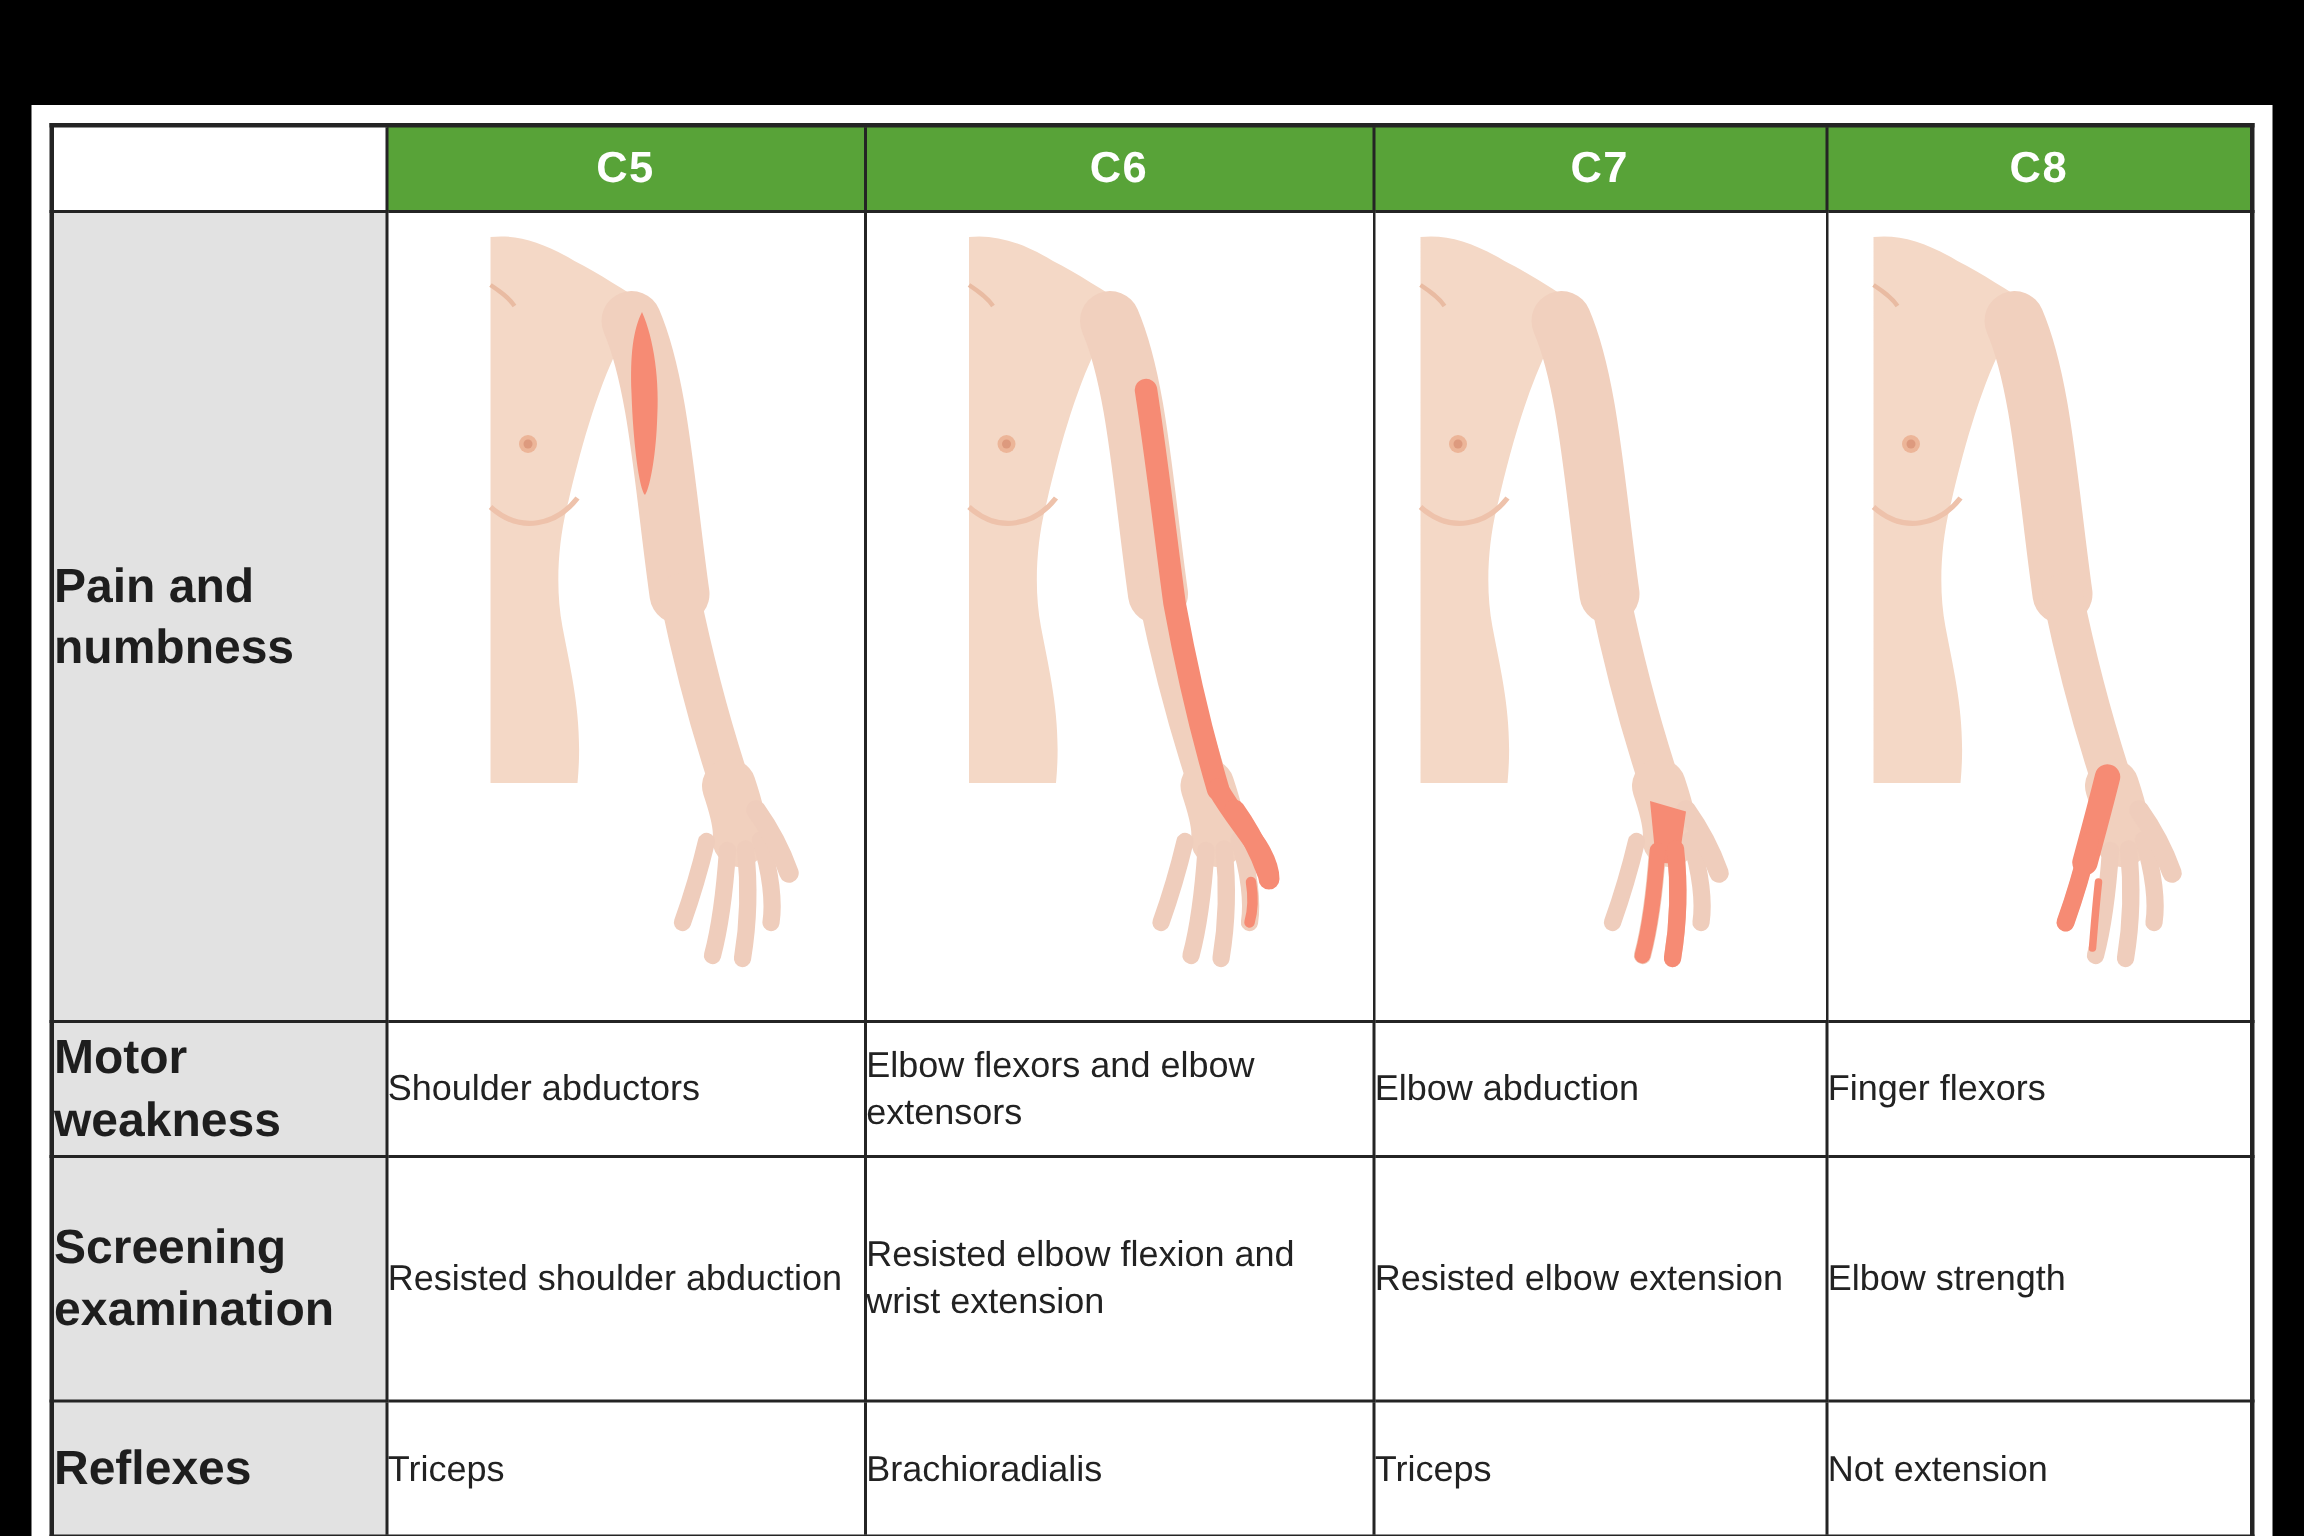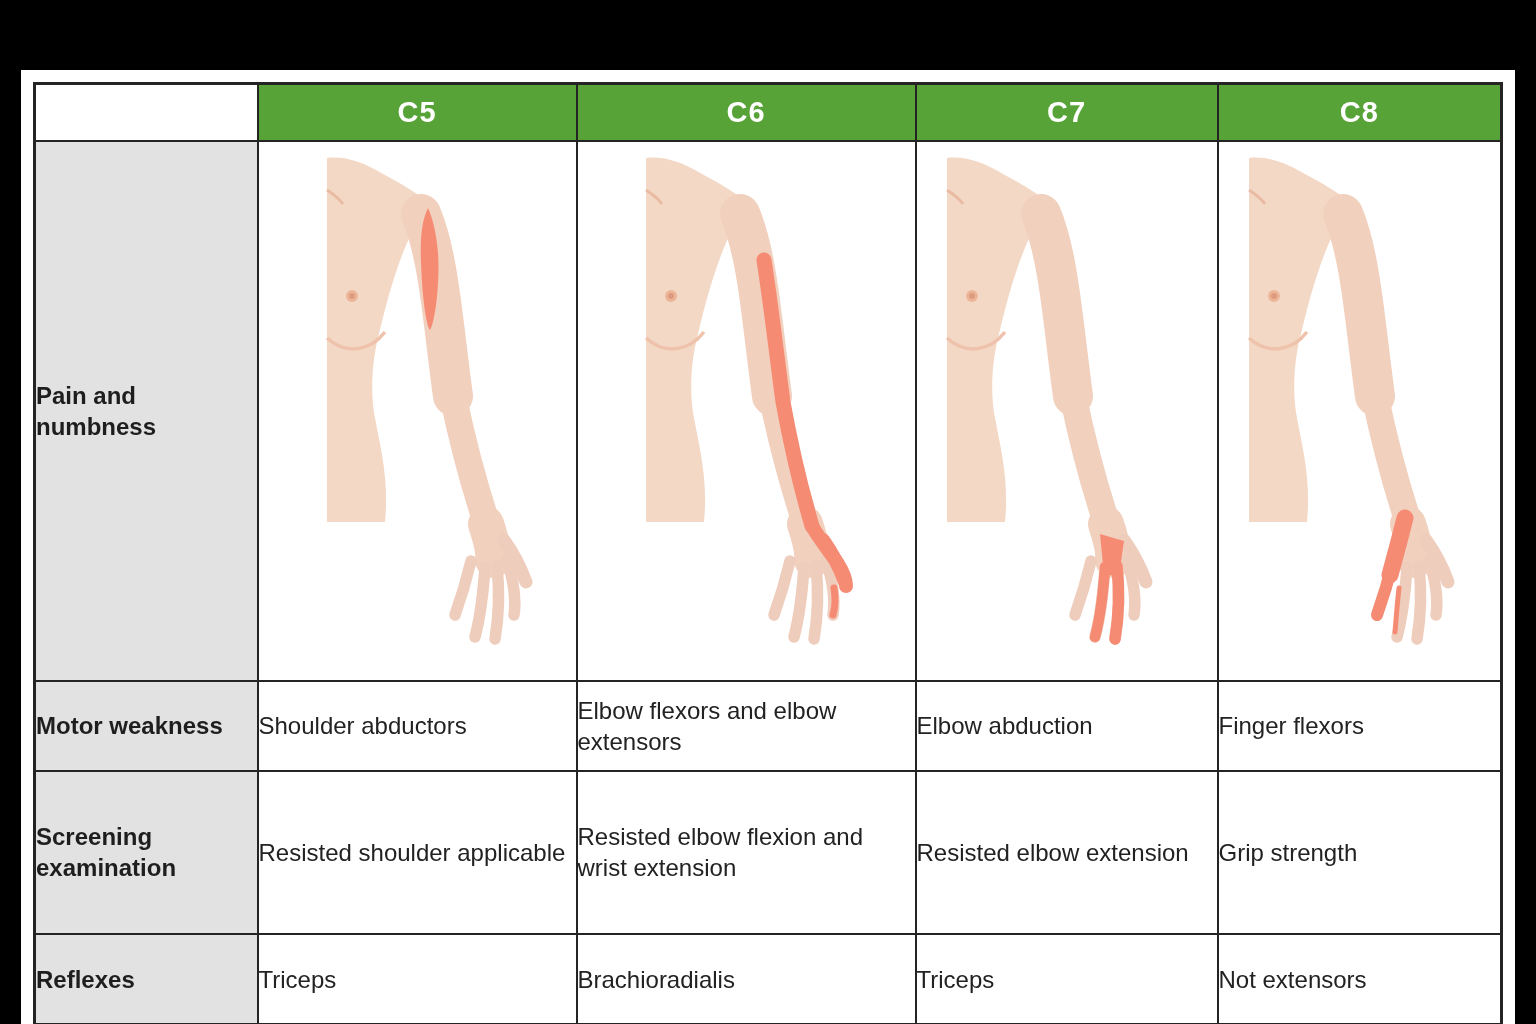--- a/index.html
+++ b/index.html
@@ -33,21 +33,21 @@
     background:var(--green,#58a338);
     color:#ffffff;
     font-size:29px;
     font-weight:700;
     letter-spacing:1px;
     text-align:center;
     vertical-align:middle;
   }
   .row-label{
     background:#e2e2e2;
-    font-size:24px;
+    font-size:32px;
     font-weight:700;
     color:#1e1e1e;
     vertical-align:middle;
     padding:0 60px 0 20px;
     line-height:1.3;
   }
   .data-cell{
     background:#ffffff;
     font-size:24px;
     font-weight:400;
@@ -211,28 +211,28 @@
     <tr style="height:88px">
       <td class="row-label">Motor weakness</td>
       <td class="data-cell">Shoulder abductors</td>
       <td class="data-cell">Elbow flexors and elbow extensors</td>
       <td class="data-cell">Elbow abduction</td>
       <td class="data-cell">Finger flexors</td>
     </tr>
 
     <tr style="height:162px">
       <td class="row-label">Screening examination</td>
-      <td class="data-cell">Resisted shoulder applicable</td>
+      <td class="data-cell">Resisted shoulder abduction</td>
       <td class="data-cell">Resisted elbow flexion and wrist extension</td>
       <td class="data-cell">Resisted elbow extension</td>
-      <td class="data-cell">Grip strength</td>
+      <td class="data-cell">Elbow strength</td>
     </tr>
 
     <tr style="height:89px">
       <td class="row-label">Reflexes</td>
       <td class="data-cell">Triceps</td>
       <td class="data-cell">Brachioradialis</td>
       <td class="data-cell">Triceps</td>
-      <td class="data-cell">Not extensors</td>
+      <td class="data-cell">Not extension</td>
     </tr>
   </tbody>
     </table>
 </div>
 
 </body></html>

